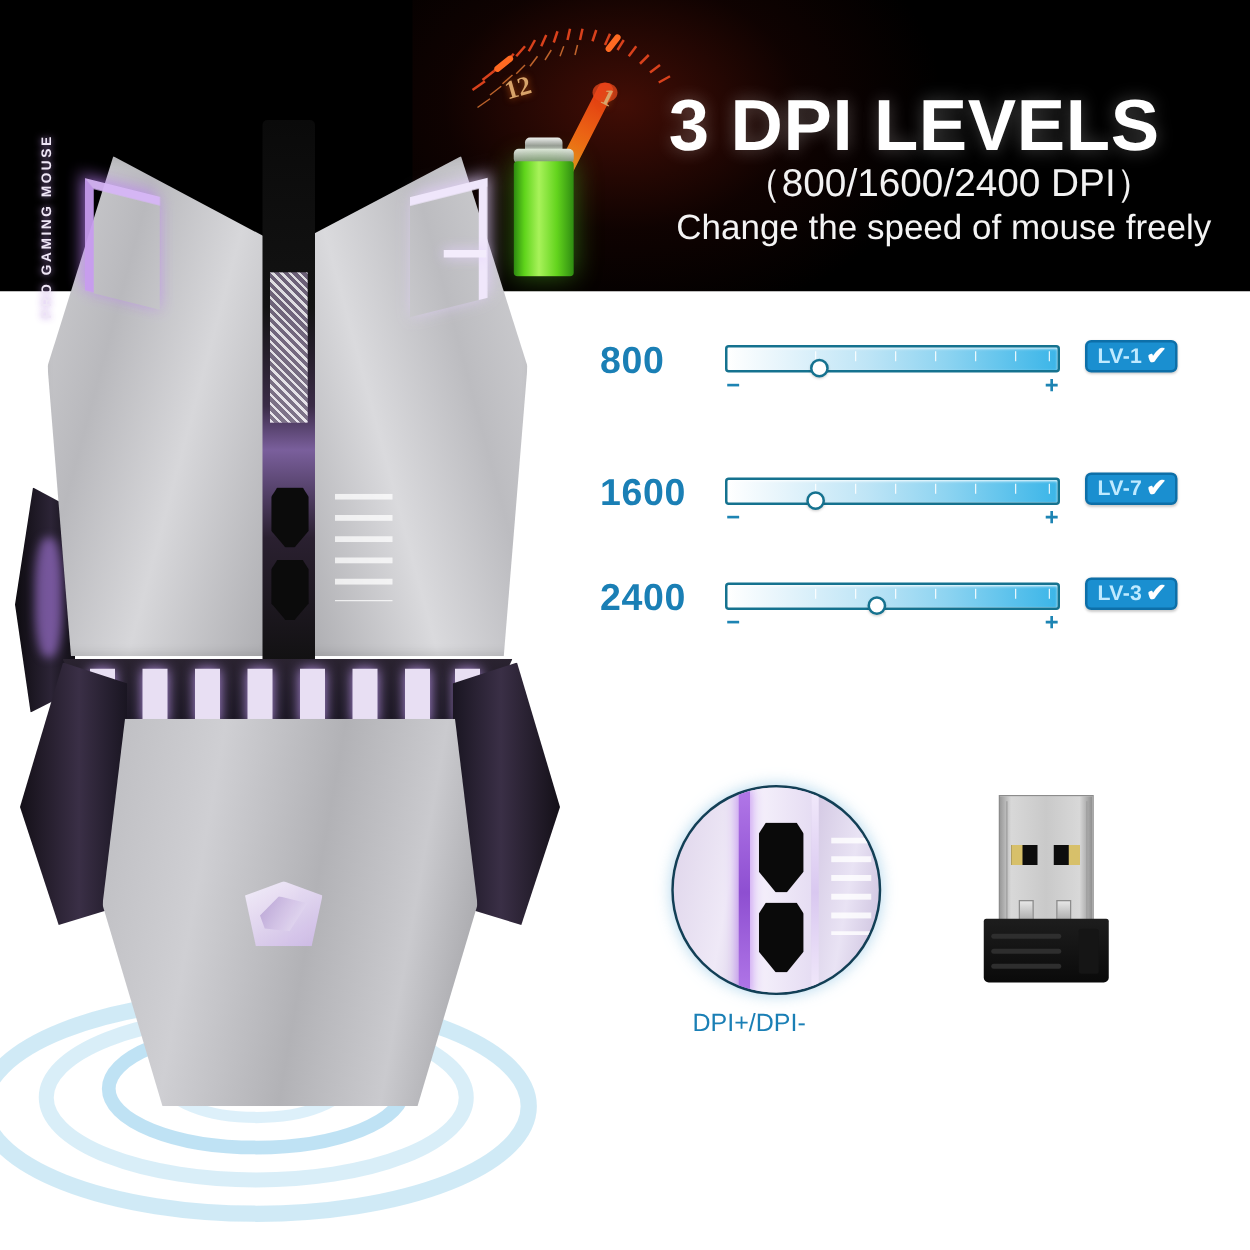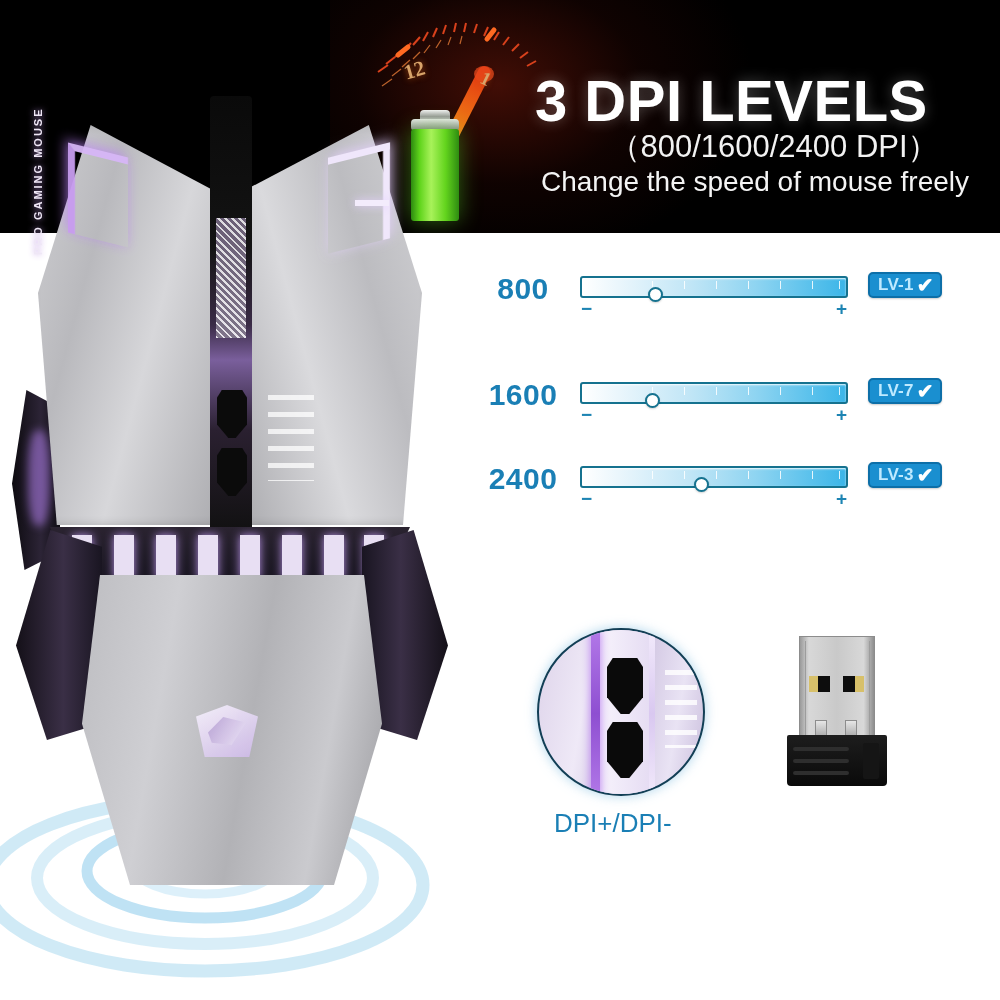--- a/index.html
+++ b/index.html
@@ -51,21 +51,21 @@
   }
 
   
   .headline {
     position:absolute; left:535px; top:70px; width:440px;
     color:#fff; font-size:58px; line-height:62px; font-weight:700;
     letter-spacing:.5px; white-space:nowrap;
     text-shadow:0 0 14px rgba(255,255,255,.28);
   }
   .sub1 {
-    position:absolute; left:549px; top:128px; width:450px; text-align:center;
+    position:absolute; left:534px; top:128px; width:450px; text-align:center;
     color:#f2f2f2; font-size:31px; line-height:38px; font-weight:400; white-space:nowrap;
   }
   .sub2 {
     position:absolute; left:520px; top:165px; width:470px; text-align:center;
     color:#f4f4f4; font-size:28px; line-height:34px; font-weight:400; white-space:nowrap;
   }
 
   
   .mouse-stage { position:absolute; left:0; top:0; width:470px; height:960px; }
 
@@ -182,21 +182,21 @@
   }
 
   
   .dpi-rows { position:absolute; left:480px; top:268px; width:470px; height:260px; }
   .dpi-row { position:absolute; left:0; width:470px; height:62px; }
   .dpi-row.r0 { top:0; }
   .dpi-row.r1 { top:106px; }
   .dpi-row.r2 { top:190px; }
 
   .dpi-value {
-    position:absolute; left:0; top:4px; width:86px; text-align:center;
+    position:absolute; left:0; top:4px; width:86px; text-align:left;
     color:#1a7fb5; font-size:30px; font-weight:700; letter-spacing:.5px;
     text-shadow:0 1px 1px rgba(255,255,255,.8);
   }
   .slider { position:absolute; left:100px; top:8px; width:268px; height:24px; }
   .slider-track {
     position:absolute; left:0; top:0; width:268px; height:22px;
     border:2px solid #15728f; border-radius:3px;
     background:linear-gradient(90deg,#ffffff 0%,#eaf6fc 14%,#bfe5f6 42%,#8ed4f1 66%,#5cc2ec 86%,#3bb5e8 100%);
     box-shadow:inset 0 1px 2px rgba(255,255,255,.9);
   }
@@ -295,21 +295,21 @@
     position:absolute; left:6px; width:56px; height:4px; background:#2e2e2e; border-radius:2px;
   }
   .usb-body .groove.g1 { top:12px; }
   .usb-body .groove.g2 { top:24px; }
   .usb-body .groove.g3 { top:36px; }
   .usb-body .notch {
     position:absolute; right:8px; top:8px; width:16px; height:36px; background:#151515; border-radius:2px;
   }
 
   .callout-label {
-    position:absolute; color:#1a7fb5; font-size:26px; font-weight:400; white-space:nowrap;
+    position:absolute; color:#1a7fb5; font-size:20px; font-weight:400; white-space:nowrap;
     text-shadow:0 1px 1px rgba(255,255,255,.7);
   }
   .callout-label.dpi { left:34px; top:190px; }
   .callout-label.usb { left:248px; top:190px; }
 </style>
 </head>
 <body>
 
 <div class="page">
 

